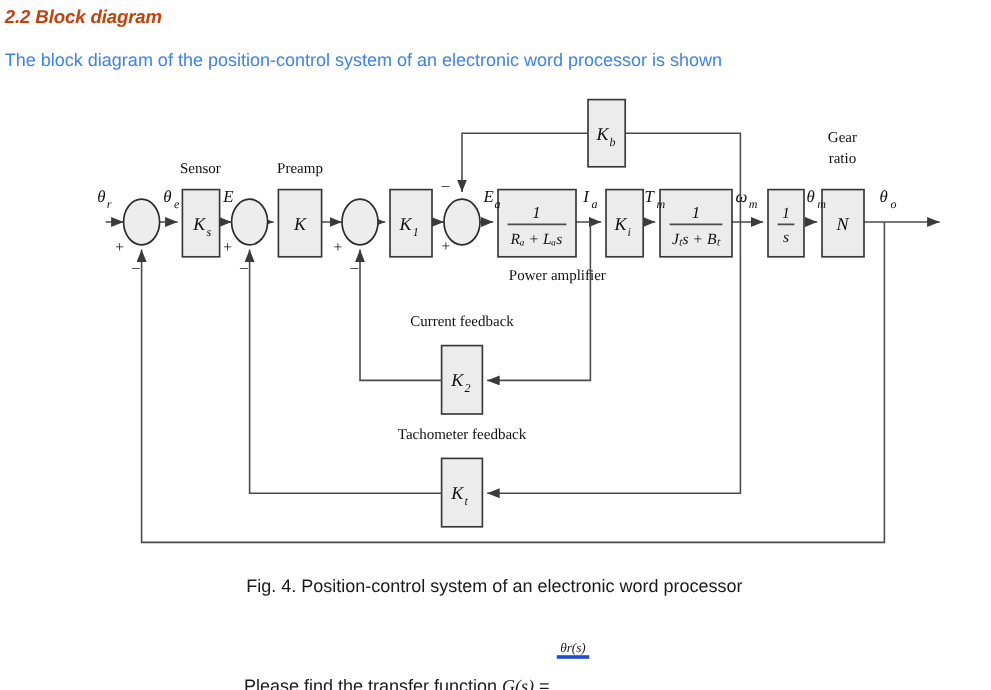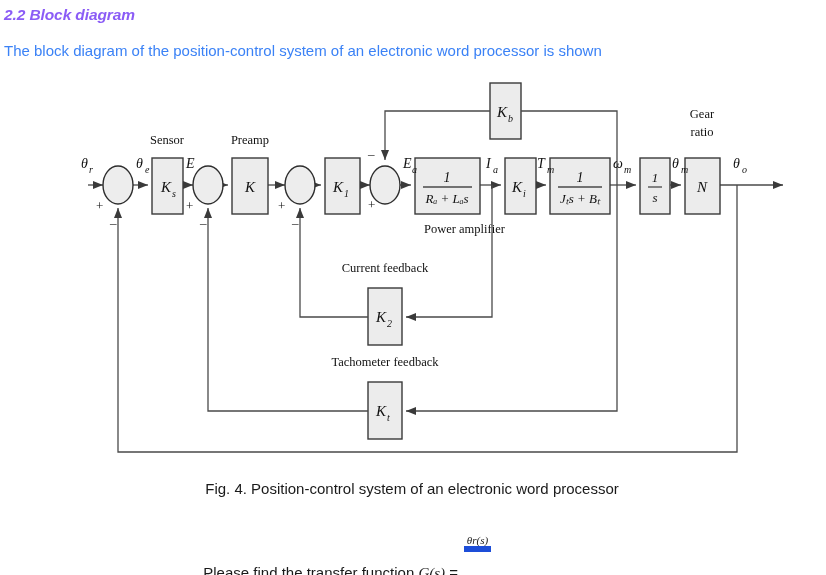--- a/index.html
+++ b/index.html
@@ -4,21 +4,21 @@
 <style>
   html,body{margin:0;padding:0;}
   body{
     width:826px;height:575px;background:#ffffff;
     font-family:"Liberation Sans", sans-serif;
     color:#1a1a1a;overflow:hidden;position:relative;
   }
   .sec-title{
     position:absolute;left:4px;top:6px;
     font-size:15.5px;font-weight:bold;font-style:italic;
-    color:#8b5cf6;letter-spacing:-0.1px;
+    color:#c2410c;letter-spacing:-0.1px;
   }
   .intro{
     position:absolute;left:4px;top:42px;
     font-size:15px;color:#3b82f6;
   }
   .figcap{
     position:absolute;left:0;top:480px;width:824px;
     text-align:center;font-size:15px;color:#1a1a1a;
   }
   .question{
@@ -26,21 +26,21 @@
     text-align:center;font-size:15px;color:#1a1a1a;
     white-space:nowrap;
   }
   .question .mathi{font-family:"Liberation Serif",serif;font-style:italic;}
   .frac{
     display:inline-block;vertical-align:middle;
     text-align:center;font-family:"Liberation Serif",serif;
     font-style:italic;font-size:11px;line-height:1.12;
     margin:0 2px;position:relative;top:-1px;
   }
-  .frac .num{display:block;border-bottom:6px solid #1d4ed8;padding:0 2px;}
+  .frac .num{display:block;border-bottom:3px solid #1d4ed8;padding:0 2px;}
   .frac .den{display:block;padding:0 2px;margin-top:48px;}
 
   #diagram{position:absolute;left:0;top:70px;width:826px;height:400px;}
   #diagram svg{display:block;}
 
   .blk{fill:#ececec;stroke:#3a3a3a;stroke-width:1.4;}
   .sumc{fill:#ededed;stroke:#2d2d2d;stroke-width:1.4;}
   .ln{stroke:#4a4a4a;stroke-width:1.3;fill:none;}
   .lbl{font-family:"Liberation Serif",serif;font-style:italic;fill:#111;}
   .cap{font-family:"Liberation Serif",serif;fill:#111;font-size:12.5px;}

